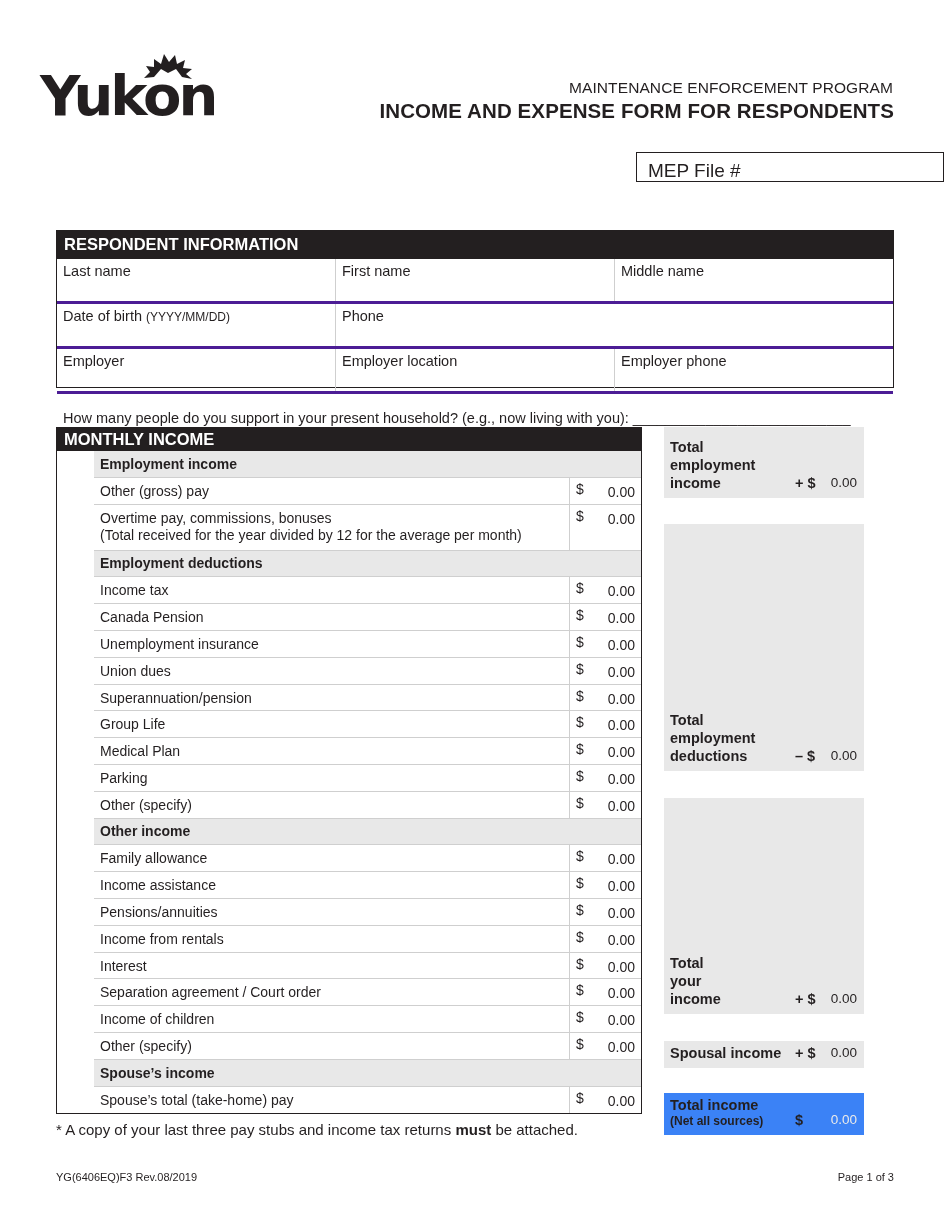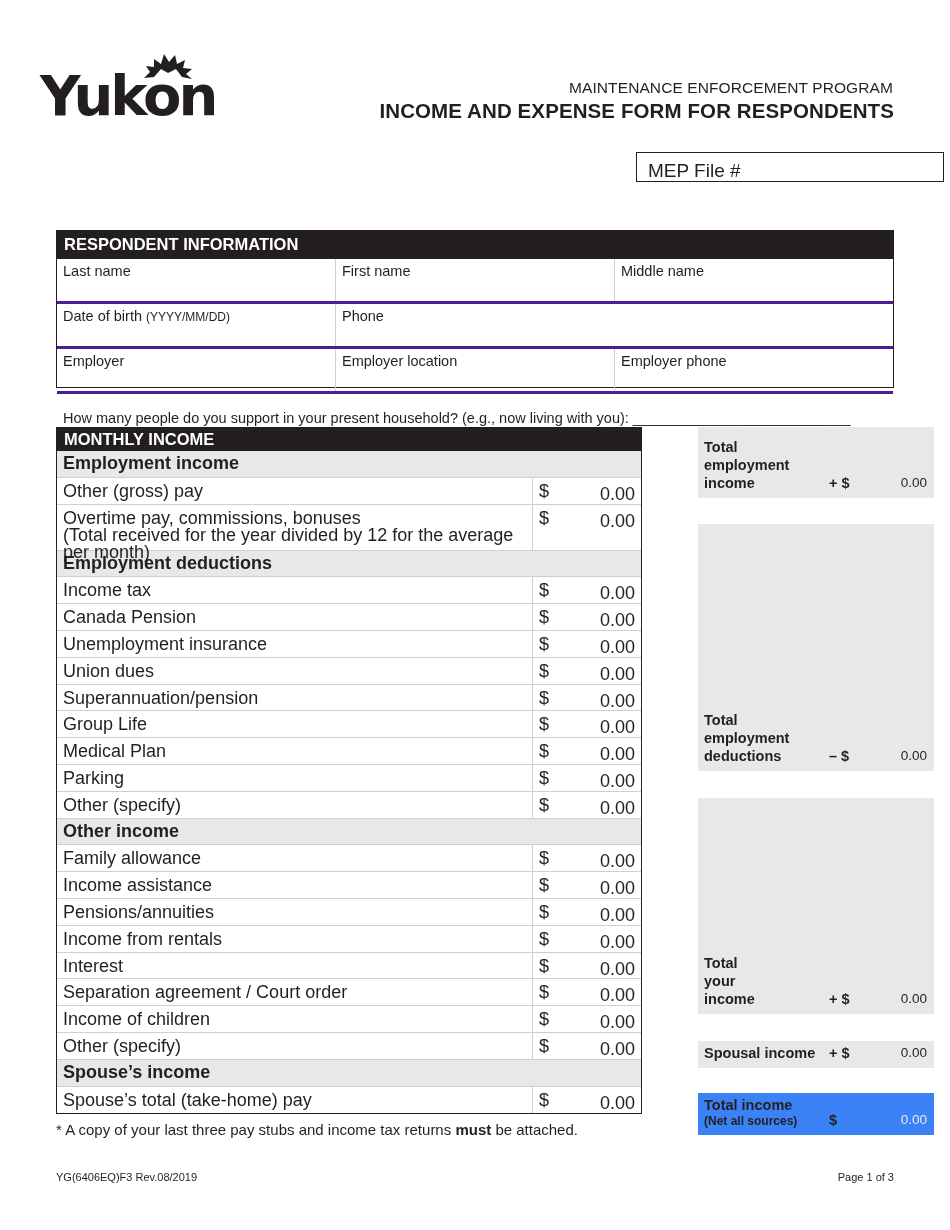--- a/index.html
+++ b/index.html
@@ -23,30 +23,30 @@
   .resp-row { display:flex; height:45px; border-bottom:3px solid #4c1d95; box-sizing:border-box; }
   .resp-cell { font-size:14.5px; padding:4px 0 0 6px; box-sizing:border-box; border-right:1px solid #cfcfcf; }
   .resp-cell:last-child { border-right:none; }
   .c1 { width:279px; } .c2 { width:279px; } .c3 { flex:1; }
   .small { font-size:12px; }
   .household { position:absolute; left:6px; top:180px; font-size:14.5px; }
 
   
   .income { left:56px; top:427px; width:586px; border:1.5px solid #231f20; box-sizing:border-box; border-top:none; }
   .income .sec-header { height:24px; line-height:24px; font-size:16.5px; }
-  .row { display:flex; border-bottom:1px solid #cfcfcf; box-sizing:border-box; height:26.8px; font-size:18px; }
+  .row { display:flex; border-bottom:1px solid #cfcfcf; box-sizing:border-box; height:26.8px; font-size:14px;margin-left:37px; }
   .row:last-child { border-bottom:none; }
   .row.sub { background:#e8e8e8; font-weight:bold; padding-left:6px; align-items:center; }
   .row .lbl { width:476px; border-right:1px solid #cfcfcf; padding:5px 0 0 6px; box-sizing:border-box; line-height:17px; }
   .row .dol { width:20px; padding:3px 0 0 6px; box-sizing:border-box; }
   .row .val { flex:1; text-align:right; padding:6px 6px 0 0; box-sizing:border-box; }
   .row.tall { height:46px; }
 
   
-  .sbox { left:698px; width:236px; background:#e8e8e8; box-sizing:border-box; }
+  .sbox { left:664px; width:200px; background:#e8e8e8; box-sizing:border-box; }
   .sbox .slabel { position:absolute; left:6px; bottom:6px; font-weight:bold; font-size:14.5px; line-height:18px; }
   .sbox .ssign { position:absolute; left:131px; bottom:6px; font-weight:bold; font-size:14.5px; line-height:18px; }
   .sbox .sval { position:absolute; right:7px; bottom:6px; font-size:13.5px; line-height:18px; }
   .sbox.dark { background:#3b82f6; }
   .sbox.dark .sval { color:#eaeaea; }
   .sbox .ssub { font-size:12px; }
 
   .note { left:56px; top:1121px; font-size:15px; }
   .foot-left { left:56px; top:1171px; font-size:11px; }
   .foot-right { right:56px; top:1171px; font-size:11px; }

